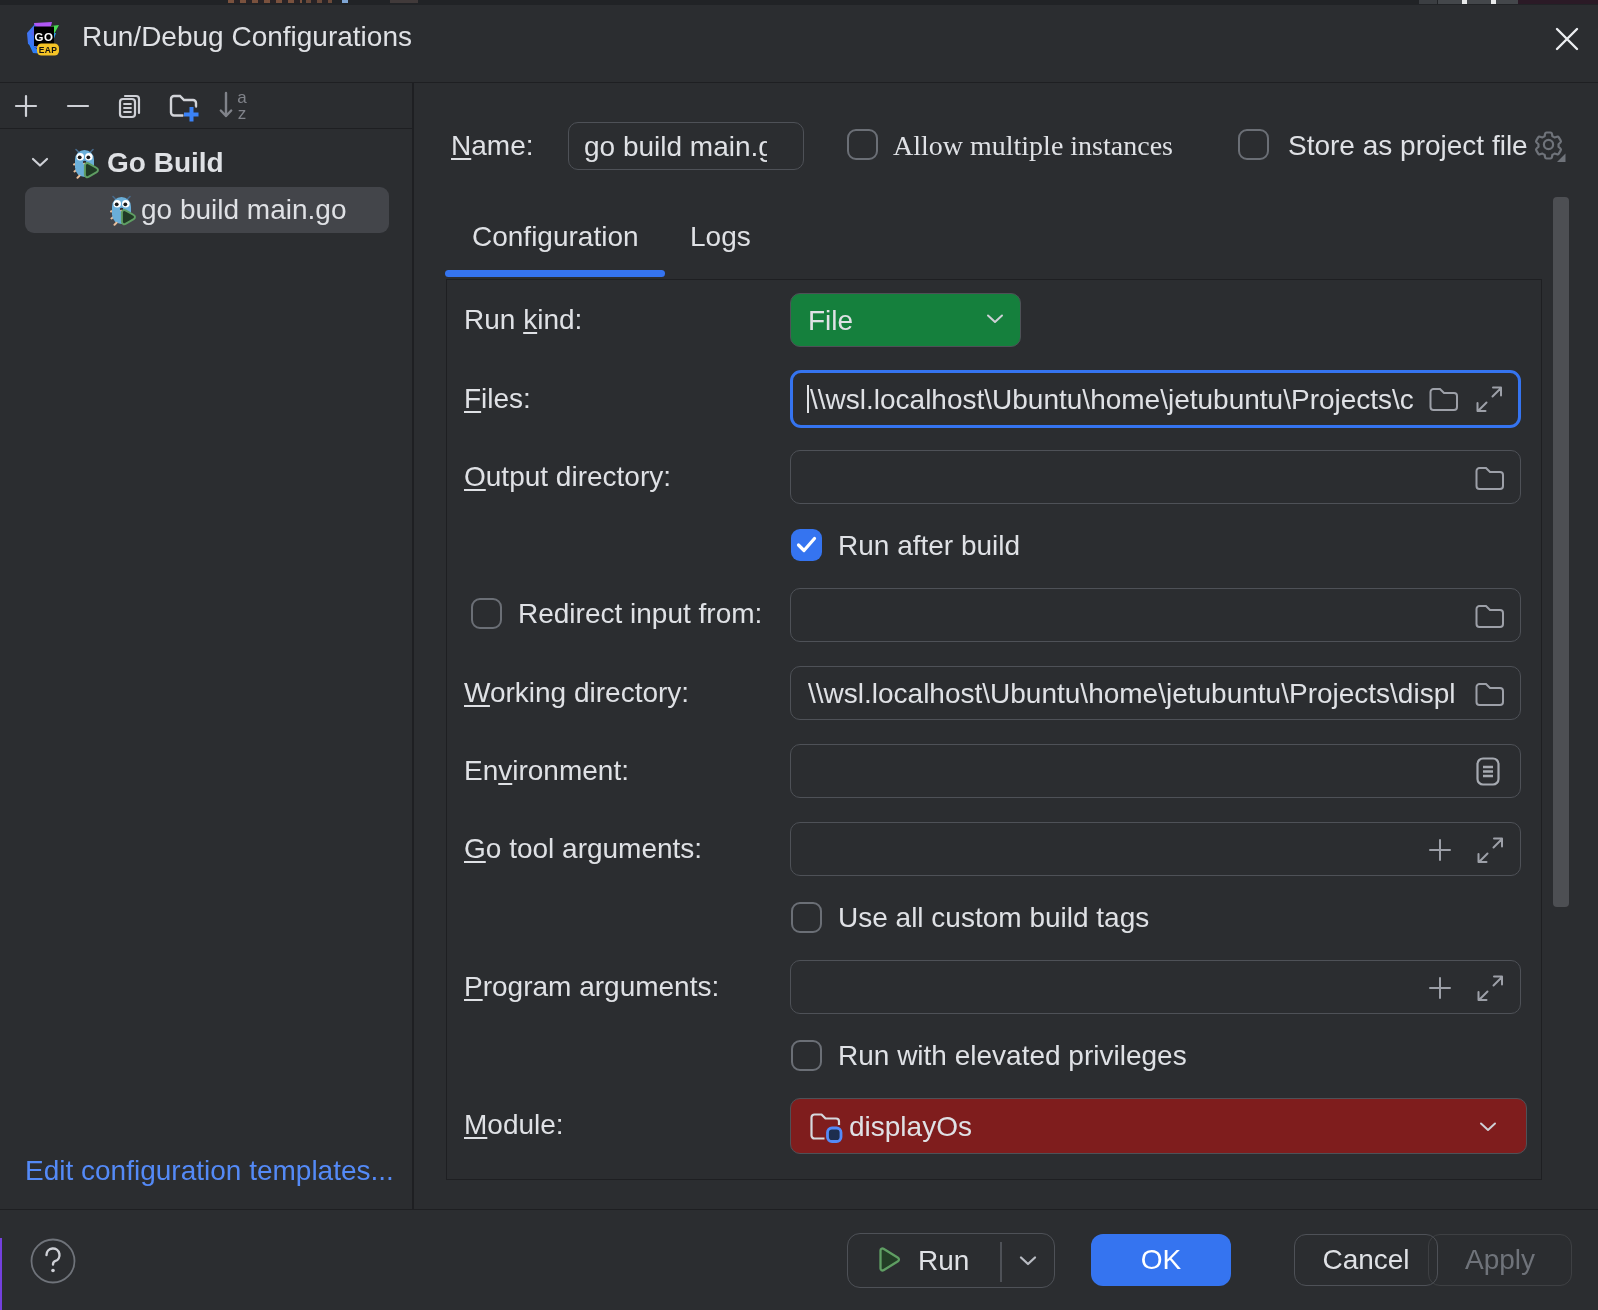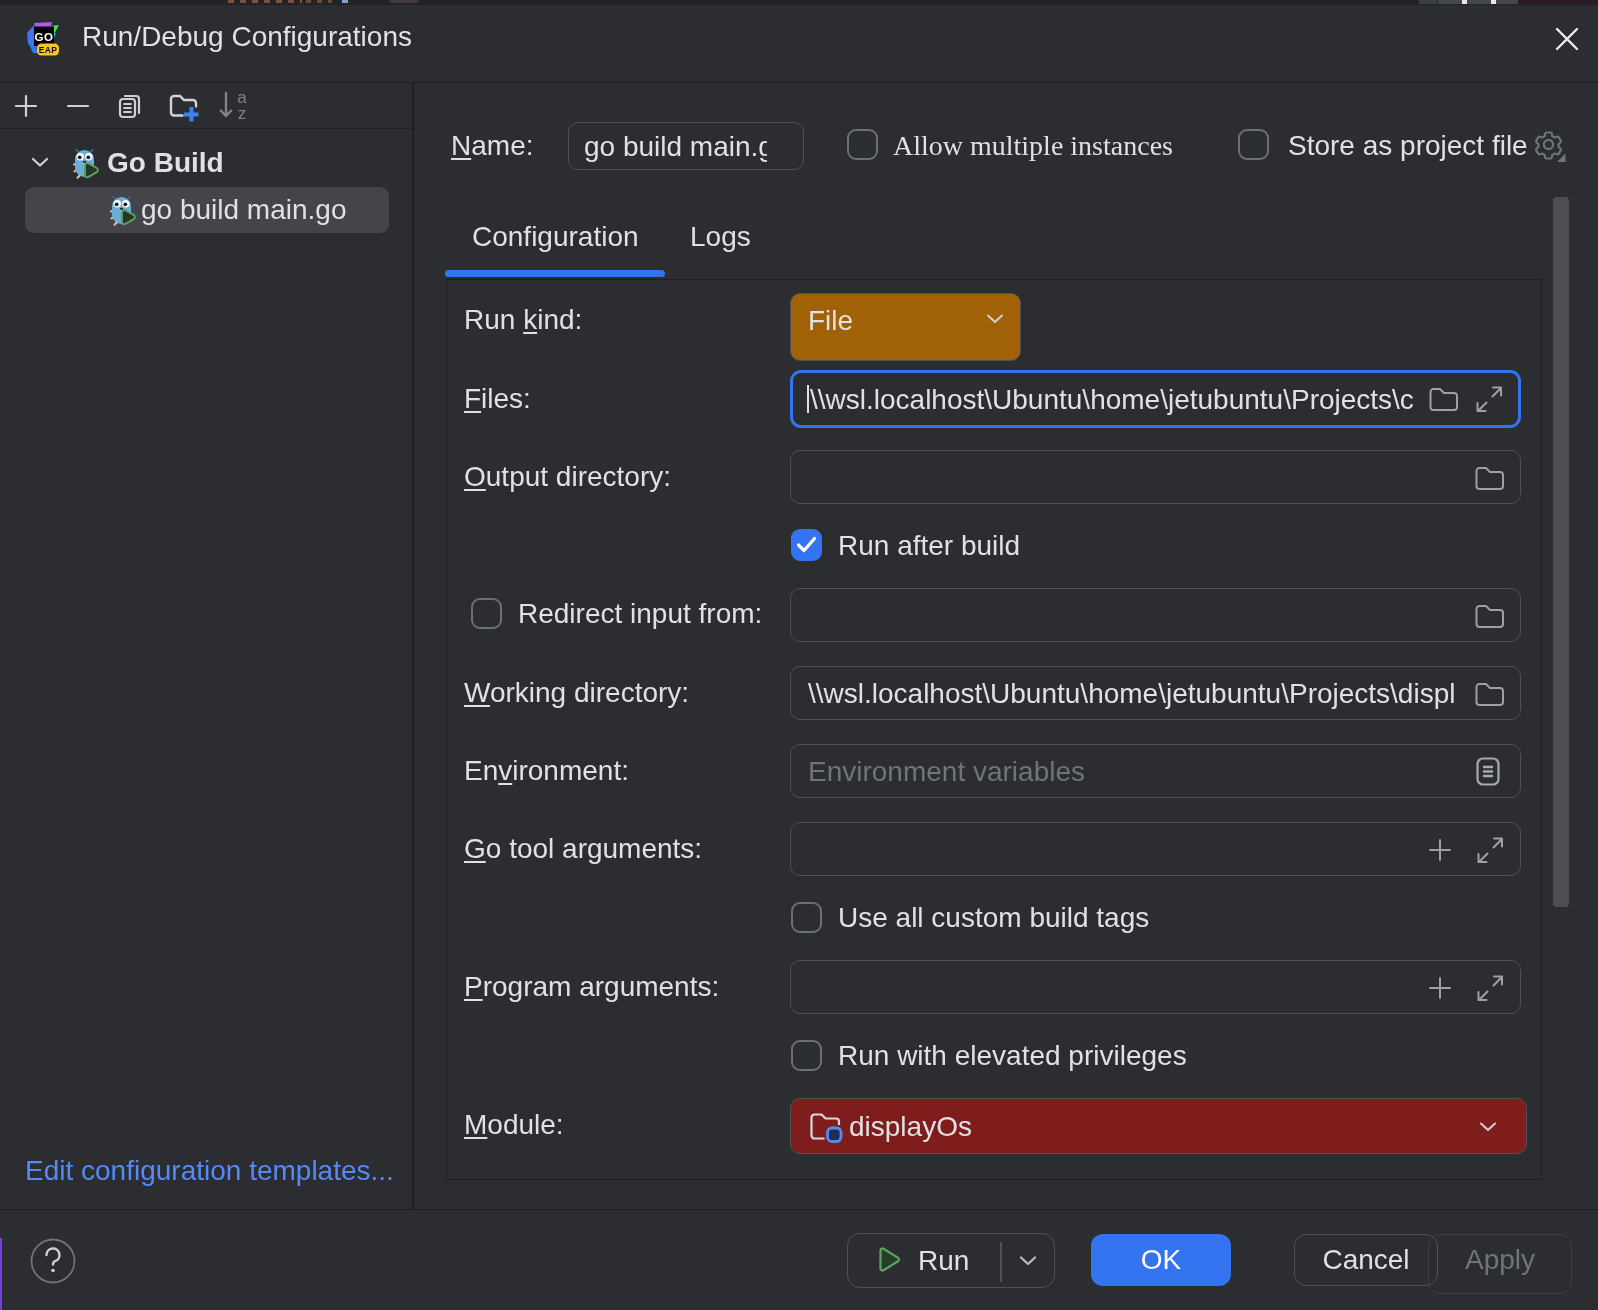--- a/index.html
+++ b/index.html
@@ -121,21 +121,21 @@
   <path d="M31.5 23.5 v8.5 h-8.5 z" fill="#6f737a"></path>
 </svg>
 
 <div class="abs lbl" style="left:472px;top:220px;">Configuration</div>
 <div class="abs lbl" style="left:690px;top:220px;">Logs</div>
 <div class="abs" style="left:445px;top:270px;width:220px;height:7px;background:#3574f0;border-radius:3.5px;z-index:3;"></div>
 
 <div class="abs" style="left:446px;top:279px;width:1096px;height:901px;border:1px solid #1e1f22;box-sizing:border-box;"></div>
 
 <div class="abs lbl" style="left:464px;top:303px;">Run <u>k</u>ind:</div>
-<div class="field" style="left:790px;top:293px;width:231px;height:68px;background:#a16207;">
+<div class="field" style="left:790px;top:293px;width:231px;height:54px;background:#15803d;">
   <div style="position:absolute;left:17px;top:10px;line-height:34px;font-size:28px;">File</div>
   <svg style="position:absolute;right:16px;top:19px" width="18" height="12" viewBox="0 0 18 12">
     <path d="M2 2.5 L9 9 L16 2.5" stroke="#ced0d6" stroke-width="2" fill="none" stroke-linecap="round" stroke-linejoin="round"></path>
   </svg>
 </div>
 
 <div class="abs lbl" style="left:464px;top:382px;"><u>F</u>iles:</div>
 <div class="field" style="left:790px;top:370px;width:731px;height:58px;border:3px solid #3574f0;border-radius:11px;overflow:hidden;">
   <div style="position:absolute;left:14px;top:12px;width:2px;height:28px;background:#dfe1e5;"></div>
   <div style="position:absolute;left:17px;top:10px;line-height:34px;font-size:28px;white-space:nowrap;">\\wsl.localhost\Ubuntu\home\jetubuntu\Projects\c</div>
@@ -175,21 +175,20 @@
 <div class="abs lbl" style="left:464px;top:676px;"><u>W</u>orking directory:</div>
 <div class="field" style="left:790px;top:666px;width:731px;height:54px;overflow:hidden;">
   <div style="position:absolute;left:17px;top:10px;line-height:34px;font-size:28px;white-space:nowrap;">\\wsl.localhost\Ubuntu\home\jetubuntu\Projects\displ</div>
   <svg style="position:absolute;right:15px;top:14px" width="31" height="27" viewBox="0 0 31 27">
     <path d="M2.5 6 a3 3 0 0 1 3-3 h6.5 l4 4 h10 a3 3 0 0 1 3 3 v11 a3 3 0 0 1 -3 3 h-20.5 a3 3 0 0 1 -3-3 z" stroke="#9da0a8" stroke-width="2" fill="none"></path>
   </svg>
 </div>
 
 <div class="abs lbl" style="left:464px;top:754px;">En<u>v</u>ironment:</div>
 <div class="field" style="left:790px;top:744px;width:731px;height:54px;">
-  <div style="position:absolute;left:17px;top:10px;line-height:34px;font-size:28px;color:#6f737a;">Environment variables</div>
   <svg style="position:absolute;right:20px;top:12px" width="24" height="29" viewBox="0 0 24 29">
     <rect x="1.5" y="1.5" width="21" height="26" rx="5.5" stroke="#a6aab1" stroke-width="2.2" fill="none"></rect>
     <path d="M7 10 h10 M7 14.5 h10 M7 19 h10" stroke="#a6aab1" stroke-width="2.6" stroke-linecap="butt"></path>
   </svg>
 </div>
 
 <div class="abs lbl" style="left:464px;top:832px;"><u>G</u>o tool arguments:</div>
 <div class="field" style="left:790px;top:822px;width:731px;height:54px;">
   <svg style="position:absolute;left:635px;top:13px" width="28" height="28" viewBox="0 0 28 28">
     <path d="M14 4 V24 M4 14 H24" stroke="#9da0a8" stroke-width="2" stroke-linecap="round" fill="none"></path>
@@ -249,13 +248,13 @@
     <path d="M7 3.5 a2 2 0 0 1 3-1.7 l14.5 9 a2 2 0 0 1 0 3.4 l-14.5 9 a2 2 0 0 1 -3-1.7 z" transform="translate(-3.5,0)" fill="#233d26" stroke="#5f9e63" stroke-width="2.3" stroke-linejoin="round"></path>
   </svg>
   <div style="position:absolute;left:70px;top:10px;line-height:34px;font-size:28px;">Run</div>
   <div style="position:absolute;left:152px;top:8px;width:1.5px;height:40px;background:#4e5157;"></div>
   <svg style="position:absolute;left:171px;top:21px" width="18" height="12" viewBox="0 0 18 12">
     <path d="M2 2.5 L9 9 L16 2.5" stroke="#b9bcc3" stroke-width="2.3" fill="none" stroke-linecap="round" stroke-linejoin="round"></path>
   </svg>
 </div>
 <div class="abs" style="left:1091px;top:1234px;width:140px;height:52px;background:#3574f0;border-radius:12px;text-align:center;line-height:52px;font-size:28px;color:#ffffff;">OK</div>
 <div class="abs" style="left:1258px;top:1234px;width:144px;height:52px;border:1px solid #4e5157;border-radius:12px;box-sizing:border-box;text-align:center;line-height:50px;font-size:28px;margin-left:36px;">Cancel</div>
-<div class="abs" style="left:1428px;top:1234px;width:144px;height:60px;border:1px solid #3e4043;border-radius:12px;box-sizing:border-box;text-align:center;line-height:50px;font-size:28px;color:#6f737a;">Apply</div>
+<div class="abs" style="left:1428px;top:1234px;width:144px;height:52px;border:1px solid #3e4043;border-radius:12px;box-sizing:border-box;text-align:center;line-height:50px;font-size:28px;color:#6f737a;">Apply</div>
 
 </body></html>

